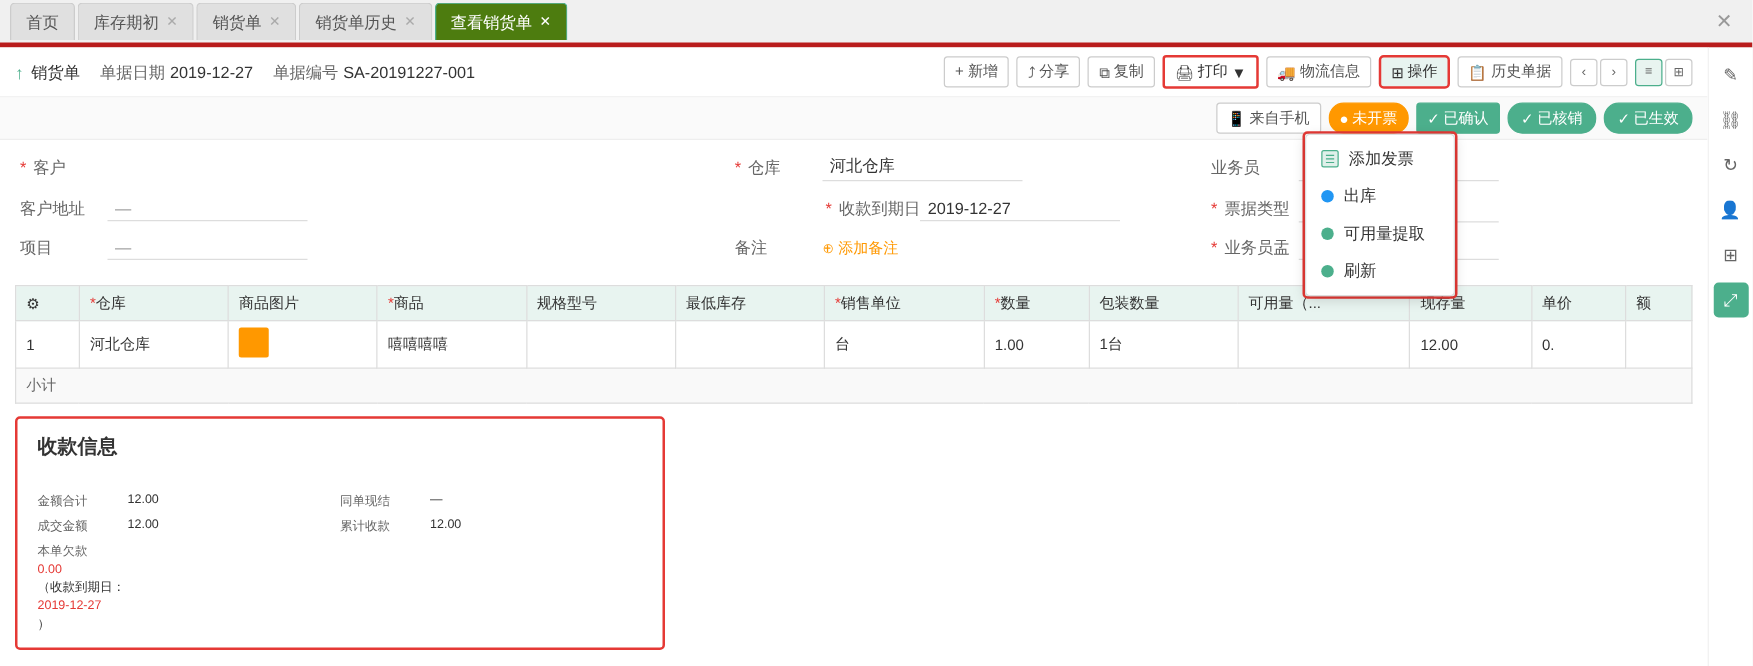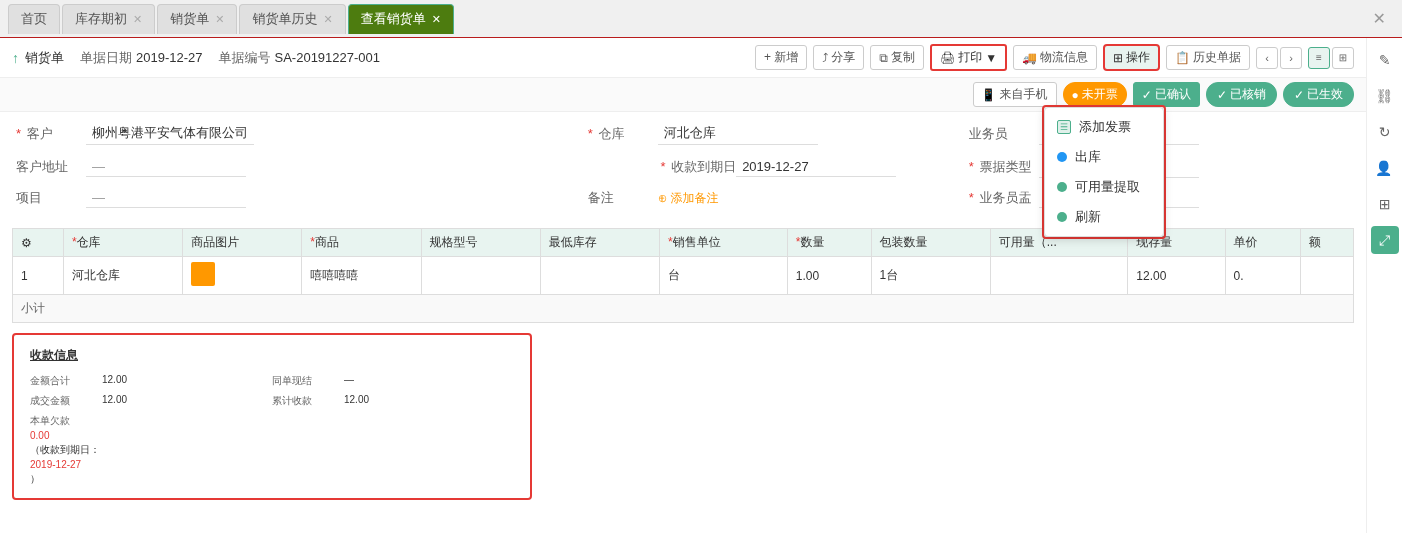--- a/index.html
+++ b/index.html
@@ -1,19 +1,19 @@
 <!DOCTYPE html>
 <html><head>
   <meta charset="utf-8">
   <style>
     * { box-sizing: border-box; margin: 0; padding: 0; }
     body { font-family: "Microsoft YaHei", "PingFang SC", Arial, sans-serif; font-size: 13px; background: #f5f5f5; color: #333; overflow: hidden; }
 
     
-    .tab-bar { display: flex; align-items: center; background: #f0f0f0; border-bottom: 1px solid #b91c1c; height: 38px; padding: 0 8px; }
+    .tab-bar { display: flex; align-items: center; background: #f0f0f0; border-bottom: 4px solid #b91c1c; height: 38px; padding: 0 8px; }
     .tab-item { display: flex; align-items: center; padding: 0 12px; height: 30px; margin-right: 2px; border-radius: 4px 4px 0 0; cursor: pointer; font-size: 13px; color: #555; background: #e0e0e0; border: 1px solid #ccc; border-bottom: none; }
     .tab-item.active { background: #4d7c0f; color: #fff; border-color: #4caf8c; }
     .tab-item .tab-close { margin-left: 6px; font-size: 11px; color: #aaa; cursor: pointer; }
     .tab-item.active .tab-close { color: #fff; }
     .tab-spacer { flex: 1; }
     .tab-close-btn { font-size: 16px; color: #999; cursor: pointer; padding: 0 8px; }
 
     
     .main-area { display: flex; height: calc(533px - 38px); }
     .content { flex: 1; background: #fff; overflow: hidden; position: relative; }
@@ -53,21 +53,21 @@
     .data-table th { background: #e8f4f0; color: #333; padding: 5px 8px; border: 1px solid #ddd; text-align: left; white-space: nowrap; font-weight: normal; }
     .data-table th .req { color: #e53935; }
     .data-table td { padding: 5px 8px; border: 1px solid #ddd; text-align: left; white-space: nowrap; }
     .data-table tr:nth-child(even) td { background: #f9f9f9; }
     .data-table .subtotal td { background: #f5f5f5; color: #666; }
     .th-gear { text-align: center; }
     .product-img { width: 24px; height: 24px; background: #ff9800; border-radius: 2px; display: inline-block; }
 
     
     .payment-box { border: 2px solid #e53935; border-radius: 4px; margin: 10px 12px; padding: 12px 16px; background: #fff; max-width: 520px; }
-    .payment-title { font-size: 12px; font-weight: bold; margin-bottom: 10px; text-decoration: underline; }
+    .payment-title { font-size: 16px; font-weight: bold; margin-bottom: 26px; }
     .payment-grid { display: grid; grid-template-columns: 1fr 1fr; gap: 6px 0; }
     .payment-row { display: flex; align-items: flex-start; gap: 2px; font-size: 10px; }
     .payment-label { color: #666; min-width: 70px; }
     .payment-value { color: #333; }
     .payment-overdue { color: #e53935; }
     .payment-date { color: #e53935; }
 
     
     .dropdown-overlay { position: absolute; top: 67px; right: 200px; z-index: 1000; }
     .dropdown-menu { background: #fff; border: 1px solid #ddd; border-radius: 4px; box-shadow: 0 3px 10px rgba(0,0,0,0.15); min-width: 120px; padding: 4px 0; }
@@ -204,21 +204,20 @@
         </button>
       </div>
 
       <div class="form-area">
         <div class="form-row">
           <div class="form-field" style="flex:1.5;">
             <span class="form-label">
               <span class="form-required">*</span>
               <span>客户</span>
             </span>
-            <span class="form-value">柳州粤港平安气体有限公司</span>
           </div>
           <div class="form-field" style="flex:1;">
             <span class="form-label">
               <span class="form-required">*</span>
               <span>仓库</span>
             </span>
             <span class="form-value">河北仓库</span>
           </div>
           <div class="form-field" style="flex:1;">
             <span class="form-label">业务员</span>

